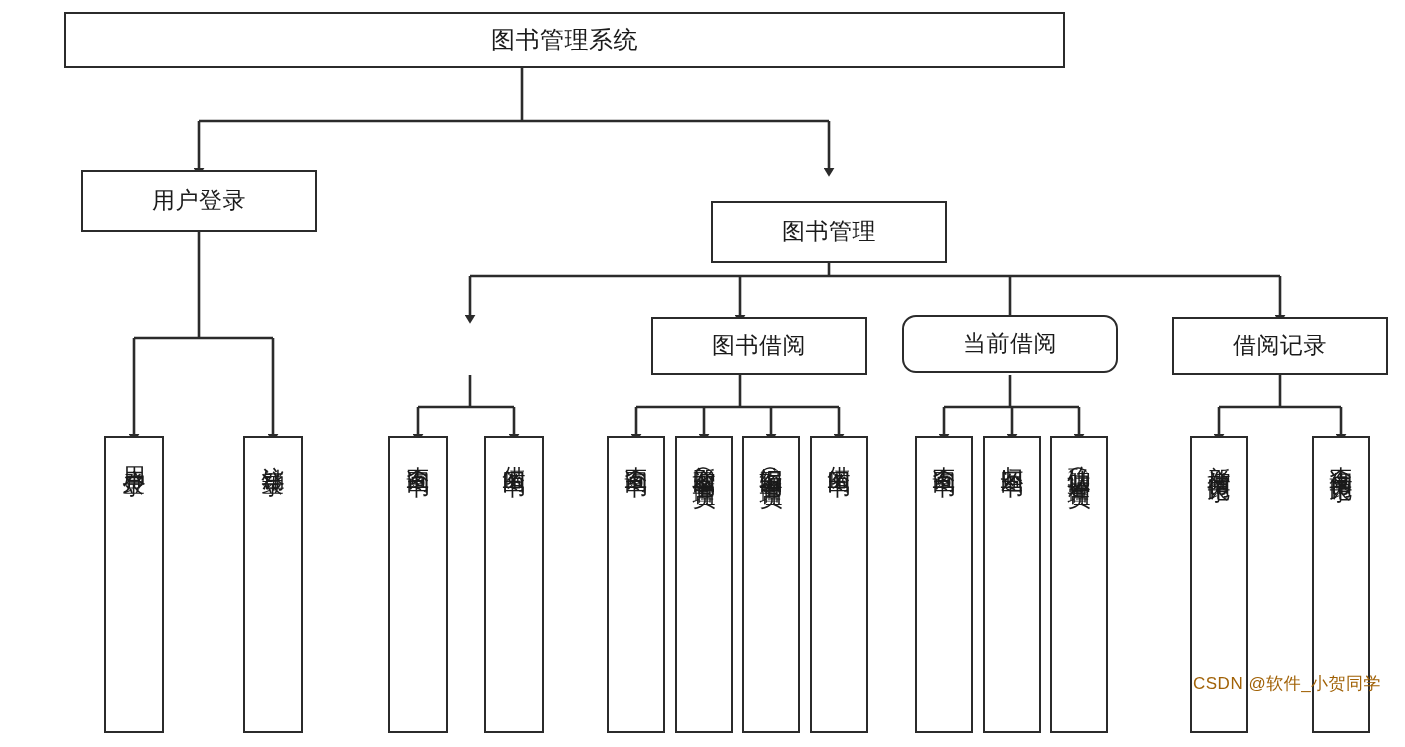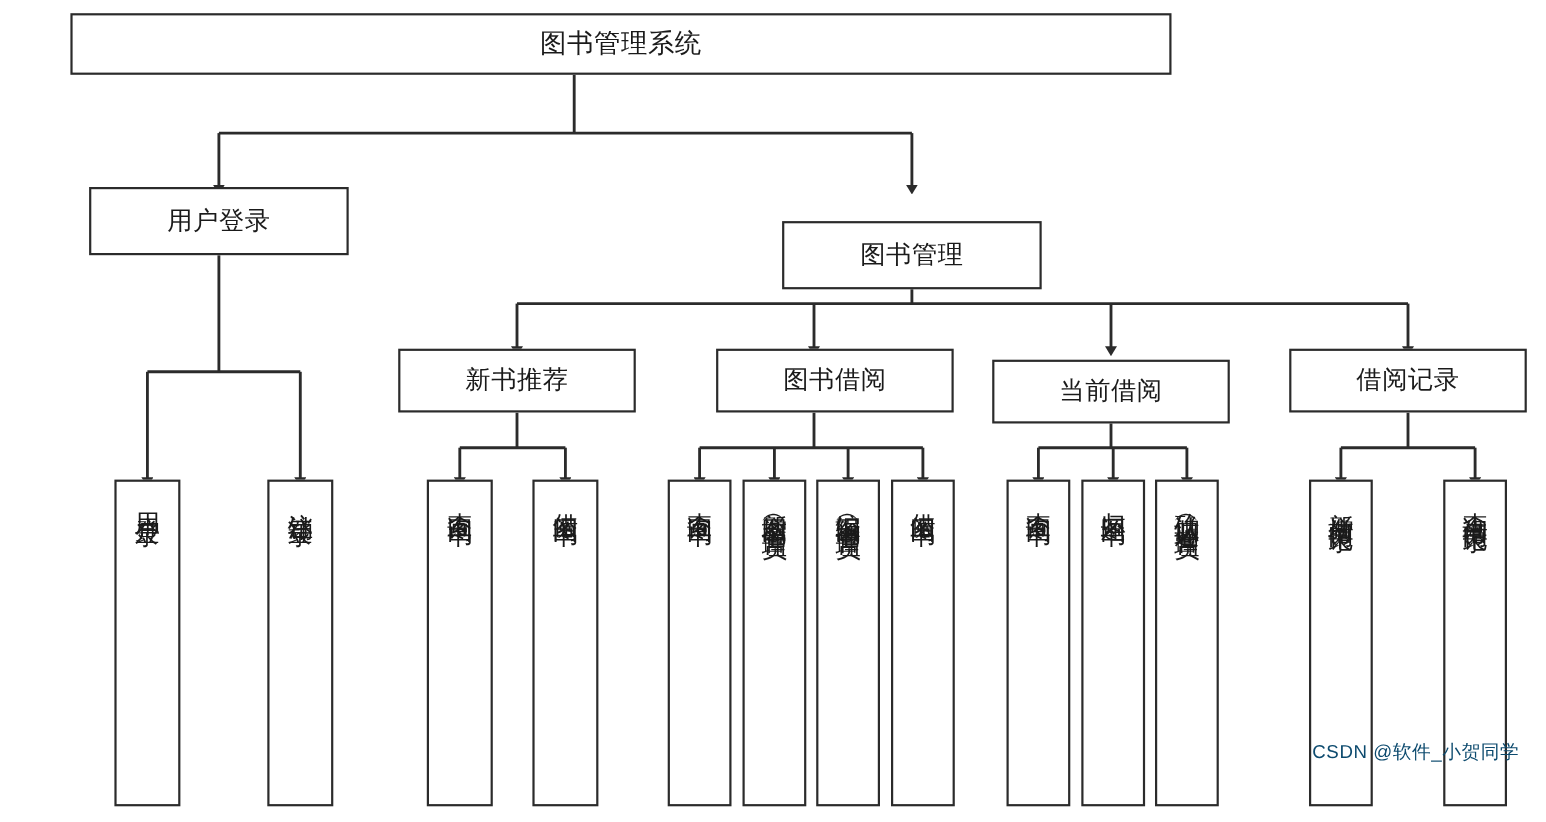--- a/index.html
+++ b/index.html
@@ -125,27 +125,24 @@
     <span class="node-label">图书管理系统</span>
   </div>
 
   <div class="node horiz" style="left: 81px; top: 170px; width: 236px; height: 62px;">
     <span class="node-label">用户登录</span>
   </div>
   <div class="node horiz" style="left: 711px; top: 170px; width: 236px; height: 62px; margin-top: 31px;">
     <span class="node-label">图书管理</span>
   </div>
 
-  <div class="node horiz" style="left: 362px; top: 317px; width: 216px; height: 58px;">
-    <span class="node-label">新书推荐</span>
-  </div>
   <div class="node horiz" style="left: 632px; top: 317px; width: 216px; height: 58px; margin-left: 19px;">
     <span class="node-label">图书借阅</span>
   </div>
-  <div class="node horiz" style="left: 902px; top: 327px; width: 216px; height: 58px;">
+  <div class="node horiz" style="left: 902px; top: 315px; width: 216px; height: 58px; border-radius: 14px;">
     <span class="node-label">当前借阅</span>
   </div>
   <div class="node horiz" style="left: 1172px; top: 317px; width: 216px; height: 58px;">
     <span class="node-label">借阅记录</span>
   </div>
 
   <div class="node vert" style="left: 104px; top: 436px; width: 60px; height: 297px;">
     <span class="node-label">用户登录</span>
   </div>
   <div class="node vert" style="left: 243px; top: 436px; width: 60px; height: 297px;">
@@ -178,14 +175,14 @@
   <div class="node vert" style="left: 1050px; top: 436px; width: 58px; height: 297px;">
     <span class="node-label">确认归还（管理员）</span>
   </div>
   <div class="node vert" style="left: 1190px; top: 436px; width: 58px; height: 297px;">
     <span class="node-label">新增借阅记录</span>
   </div>
   <div class="node vert" style="left: 1312px; top: 436px; width: 58px; height: 297px;">
     <span class="node-label">查询借阅记录</span>
   </div>
 
-  <div class="watermark" style="left: 1193px; top: 672px; color: #0c4a6e;">CSDN @软件_小贺同学</div>
+  <div class="watermark" style="left: 1193px; top: 672px; color: #a16207;">CSDN @软件_小贺同学</div>
 </div>
 
 </body></html>

